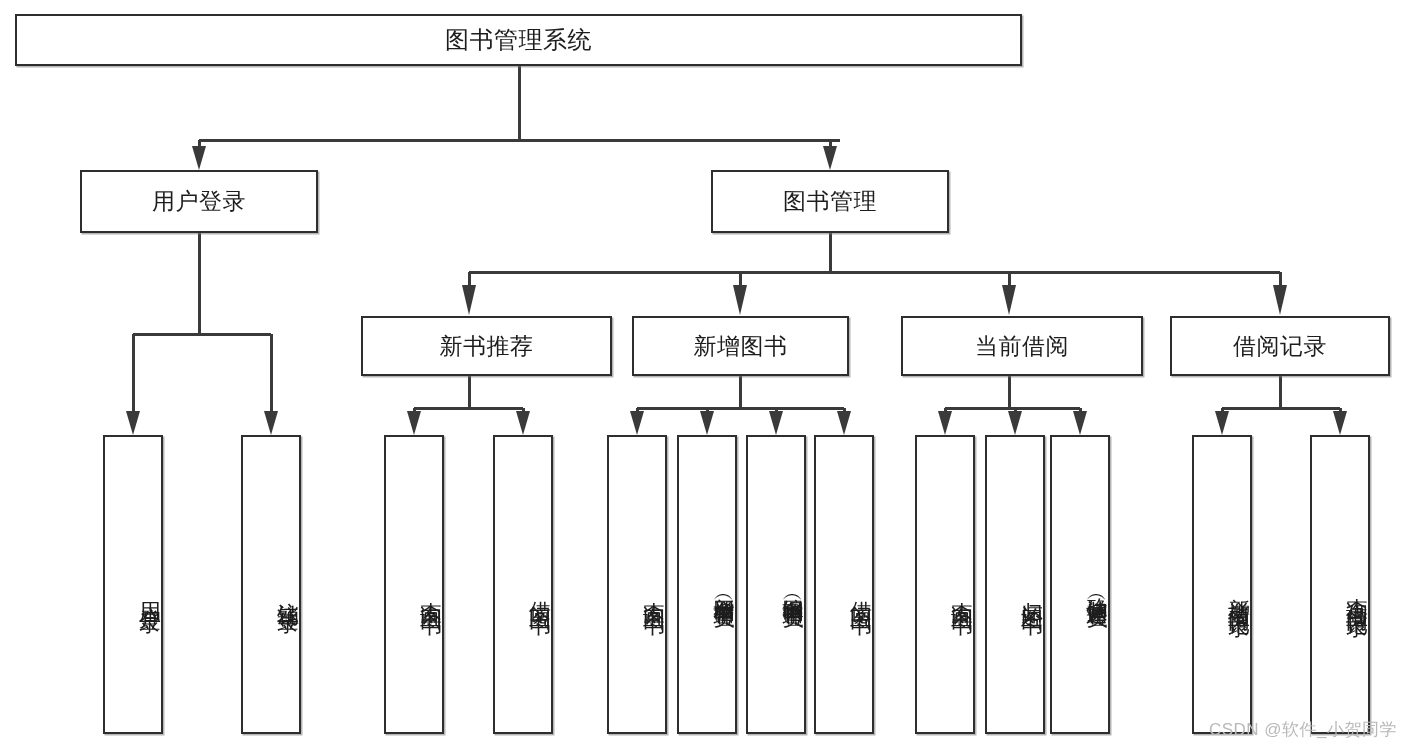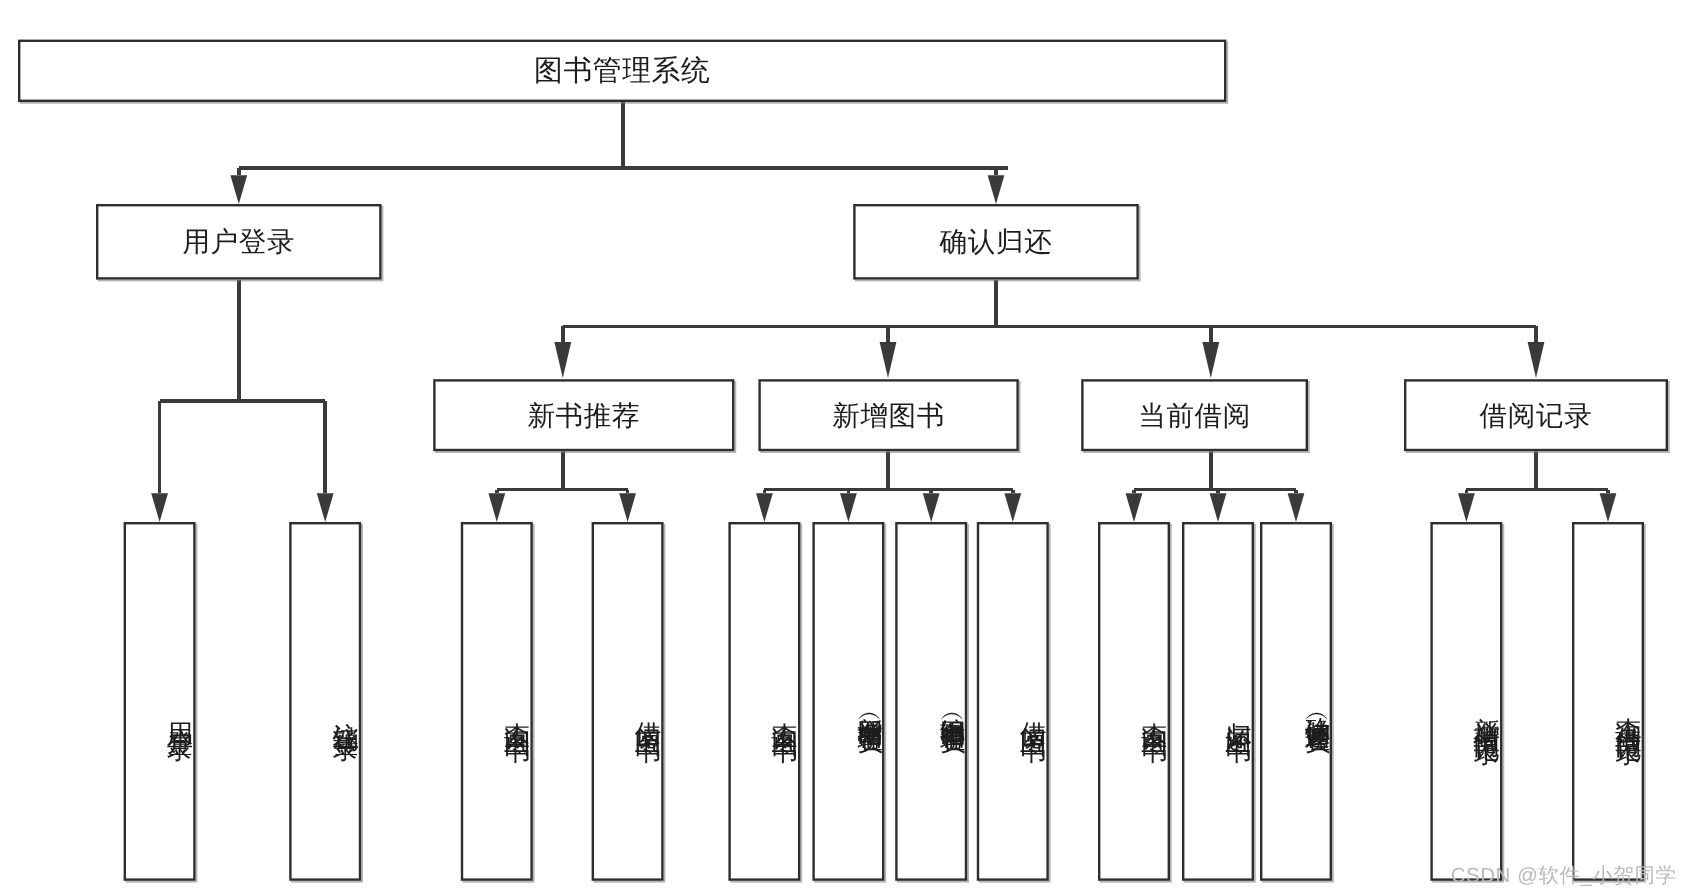--- a/index.html
+++ b/index.html
@@ -155,38 +155,38 @@
 
       <polygon points="938,411 952,411 945,435"></polygon>
       <polygon points="1008,411 1022,411 1015,435"></polygon>
       <polygon points="1073,411 1087,411 1080,435"></polygon>
 
       <polygon points="1215,411 1229,411 1222,435"></polygon>
       <polygon points="1333,411 1347,411 1340,435"></polygon>
     </g>
   </svg>
 
-  <div class="node-box root horizontal" style="left:15px; top:14px; width:1007px; height:52px;margin-top:19px;">
+  <div class="node-box root horizontal" style="left:15px; top:14px; width:1007px; height:52px;">
     <span class="node-label">图书管理系统</span>
   </div>
 
   <div class="node-box horizontal" style="left:80px; top:170px; width:238px; height:63px;">
     <span class="node-label">用户登录</span>
   </div>
   <div class="node-box horizontal" style="left:711px; top:170px; width:238px; height:63px;">
-    <span class="node-label">确认归还</span>
+    <span class="node-label">图书管理</span>
   </div>
 
   <div class="node-box horizontal" style="left:361px; top:316px; width:251px; height:60px;">
     <span class="node-label">新书推荐</span>
   </div>
   <div class="node-box horizontal" style="left:632px; top:316px; width:217px; height:60px;">
     <span class="node-label">新增图书</span>
   </div>
-  <div class="node-box horizontal" style="left:901px; top:316px; width:189px; height:60px;">
+  <div class="node-box horizontal" style="left:901px; top:316px; width:242px; height:60px;">
     <span class="node-label">当前借阅</span>
   </div>
   <div class="node-box horizontal" style="left:1170px; top:316px; width:220px; height:60px;">
     <span class="node-label">借阅记录</span>
   </div>
 
   <div class="node-box vertical" style="left:103px; top:435px; width:60px; height:299px;">
     <span class="node-label">用户登录</span>
   </div>
   <div class="node-box vertical" style="left:241px; top:435px; width:60px; height:299px;">

